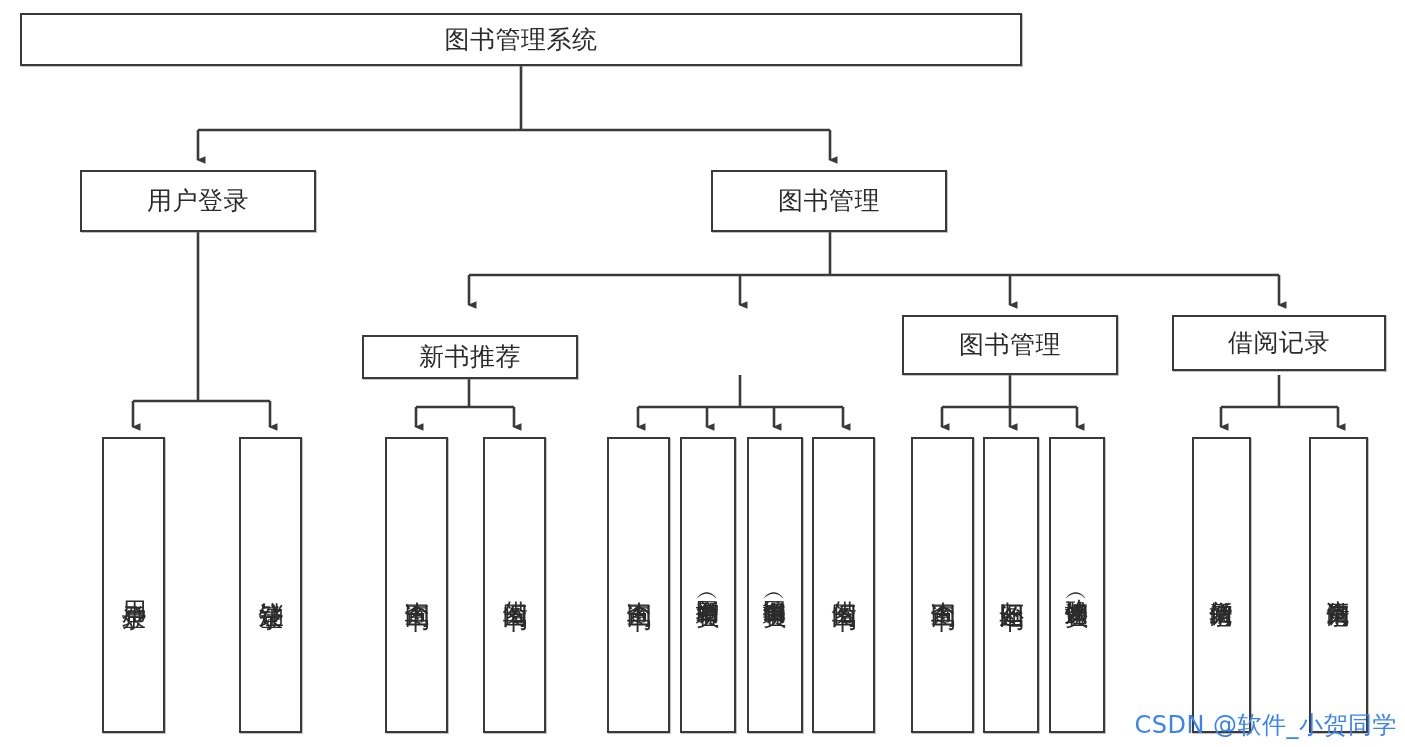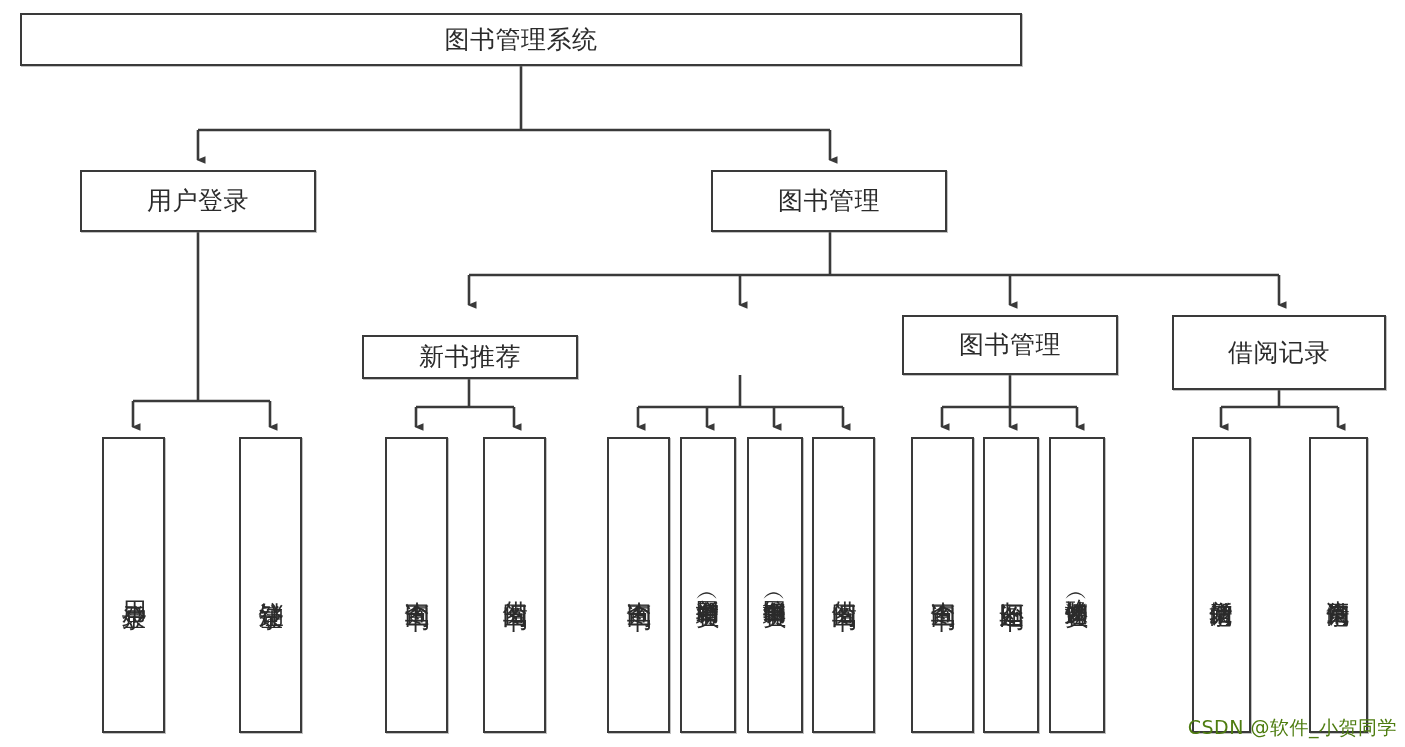--- a/index.html
+++ b/index.html
@@ -66,22 +66,22 @@
     white-space: nowrap;
   }
   .node.vert.narrow .label {
     font-size: 23px;
     letter-spacing: 1px;
   }
   .watermark {
     position: absolute;
     right: 8px;
     bottom: 6px;
-    font-size: 19px;
-    color: #4d7c0f;
+    font-size: 24px;
+    color: #3b82f6;
     letter-spacing: 0.5px;
     white-space: nowrap;
     font-family: "DejaVu Sans", "Liberation Sans", sans-serif;
   }
 </style>
 </head>
 <body>
 
 <div id="diagram-root">
 
@@ -149,21 +149,21 @@
 
   <div class="node horiz" style="left:362px; top:315px; width:216px; height:44px;margin-top:20px;">
     <span class="label">新书推荐</span>
   </div>
 
 
   <div class="node horiz" style="left:902px; top:315px; width:216px; height:60px;">
     <span class="label">图书管理</span>
   </div>
 
-  <div class="node horiz" style="left:1172px; top:315px; width:214px; height:75px;">
+  <div class="node horiz" style="left:1172px; top:315px; width:214px; height:56px;">
     <span class="label">借阅记录</span>
   </div>
 
   <div class="node vert" style="left:102px; top:437px; width:63px; height:296px;">
     <span class="label">用户登录</span>
   </div>
 
   <div class="node vert" style="left:239px; top:437px; width:63px; height:296px;">
     <span class="label">注销登录</span>
   </div>

